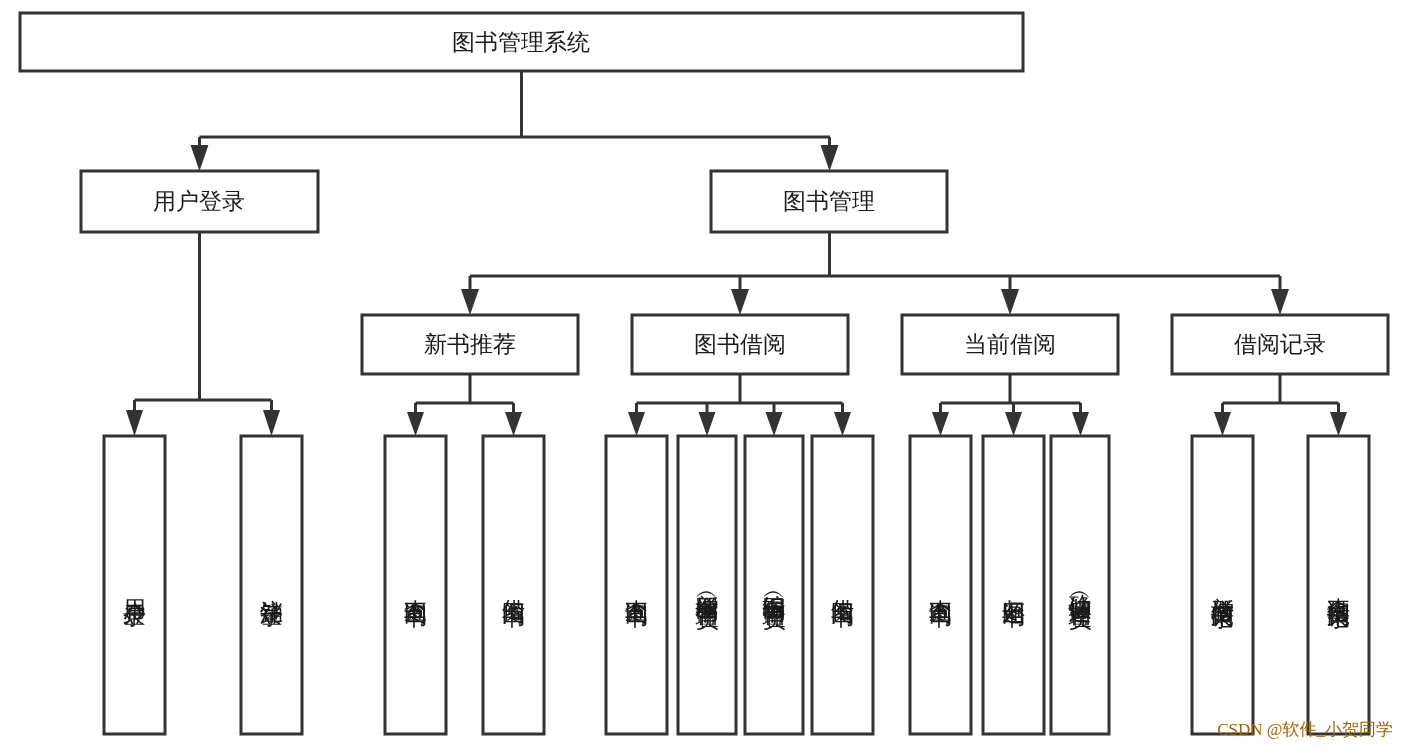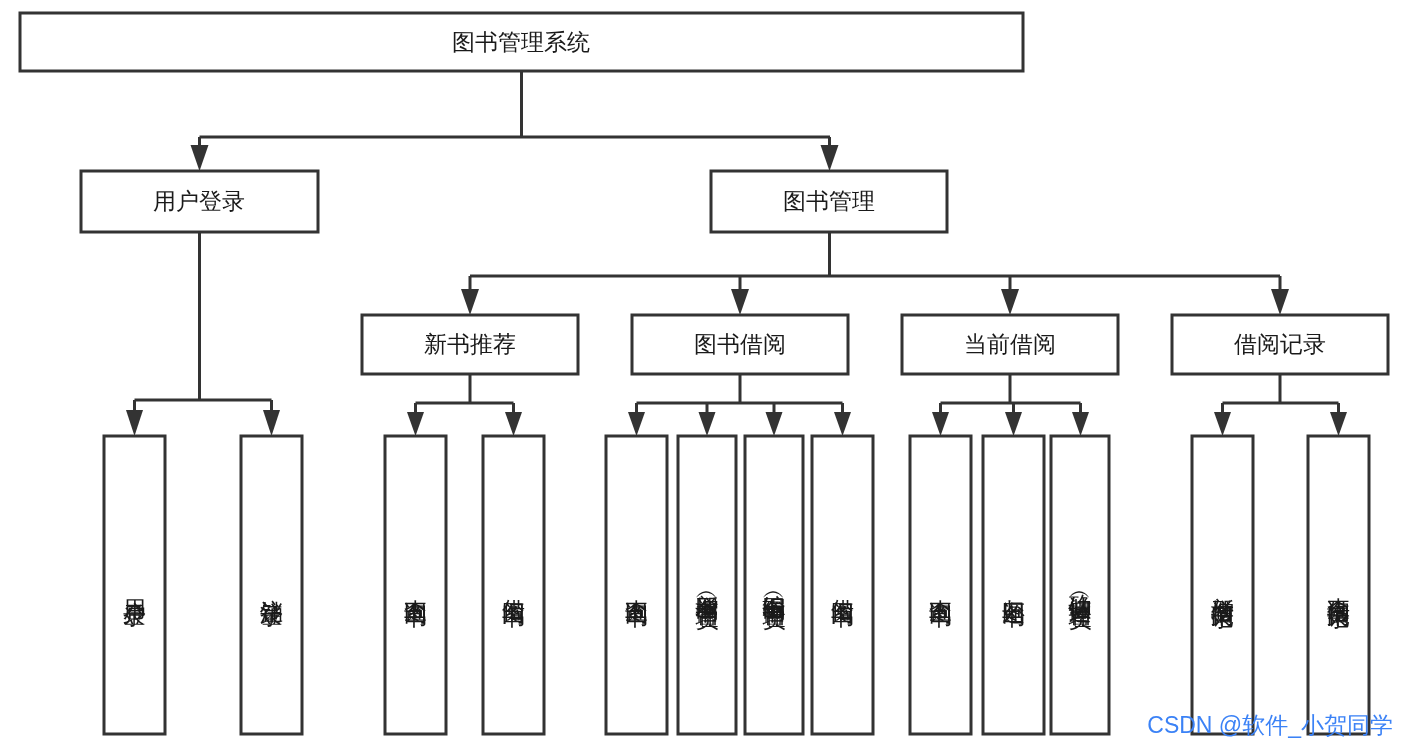--- a/index.html
+++ b/index.html
@@ -63,23 +63,23 @@
     line-height: 1.0;
     color: #1a1a1a;
     letter-spacing: 2px;
     white-space: nowrap;
     text-align: center;
   }
   .watermark {
     position: absolute;
     right: 12px;
     bottom: 6px;
-    font-family: Liberation Sans, sans-serif;
-    font-size: 23px;
-    color: #3b82f6;
+    font-family: Liberation Serif, serif;
+    font-size: 17px;
+    color: #a16207;
     white-space: nowrap;
     pointer-events: none;
     user-select: none;
   }
 </style>
 </head>
 <body>
 
 <div id="diagram-root">
 

